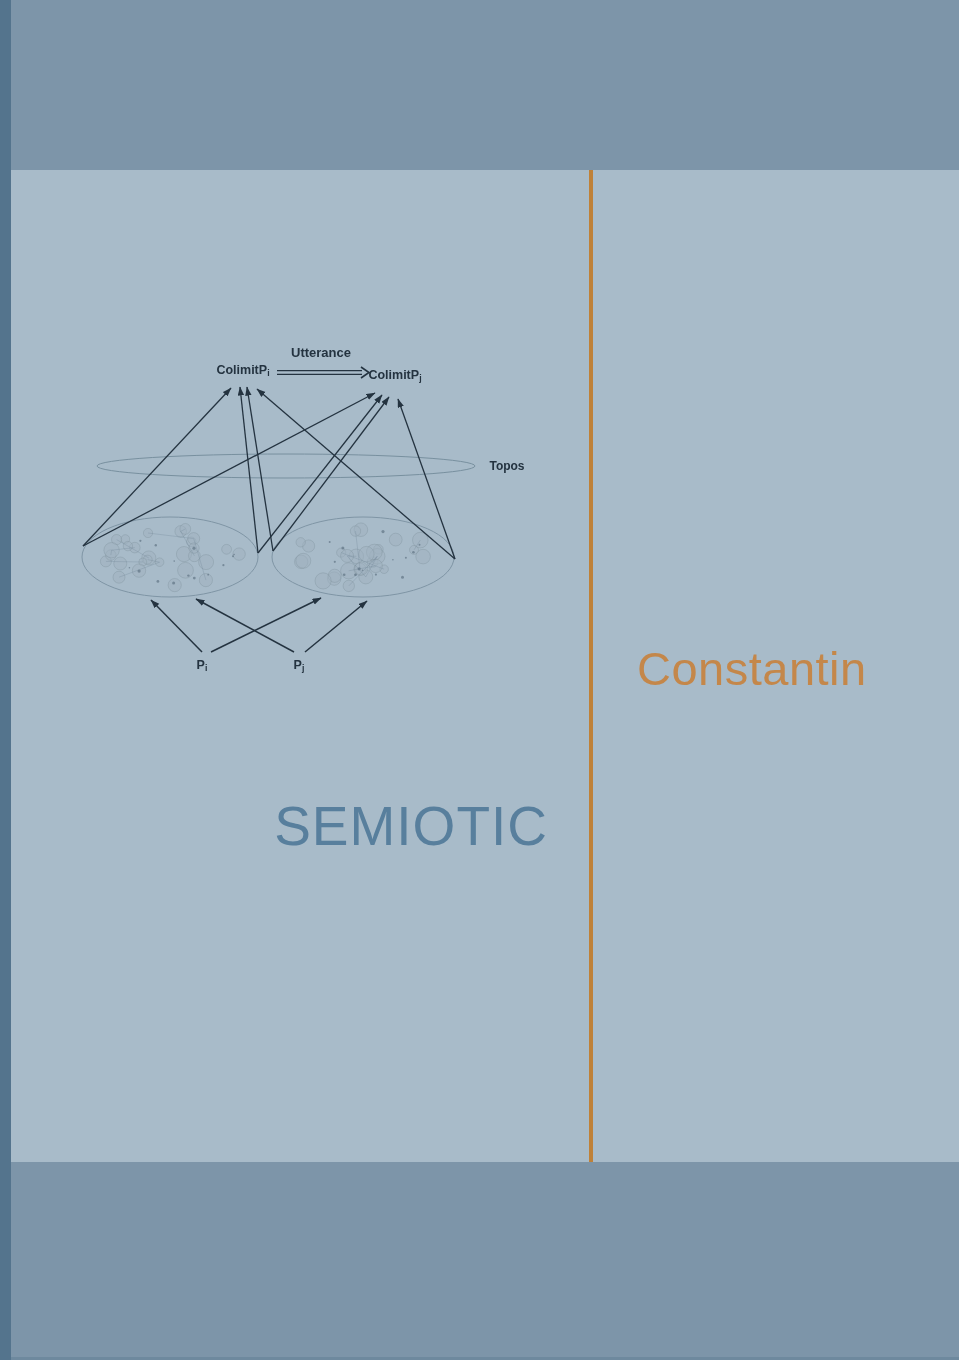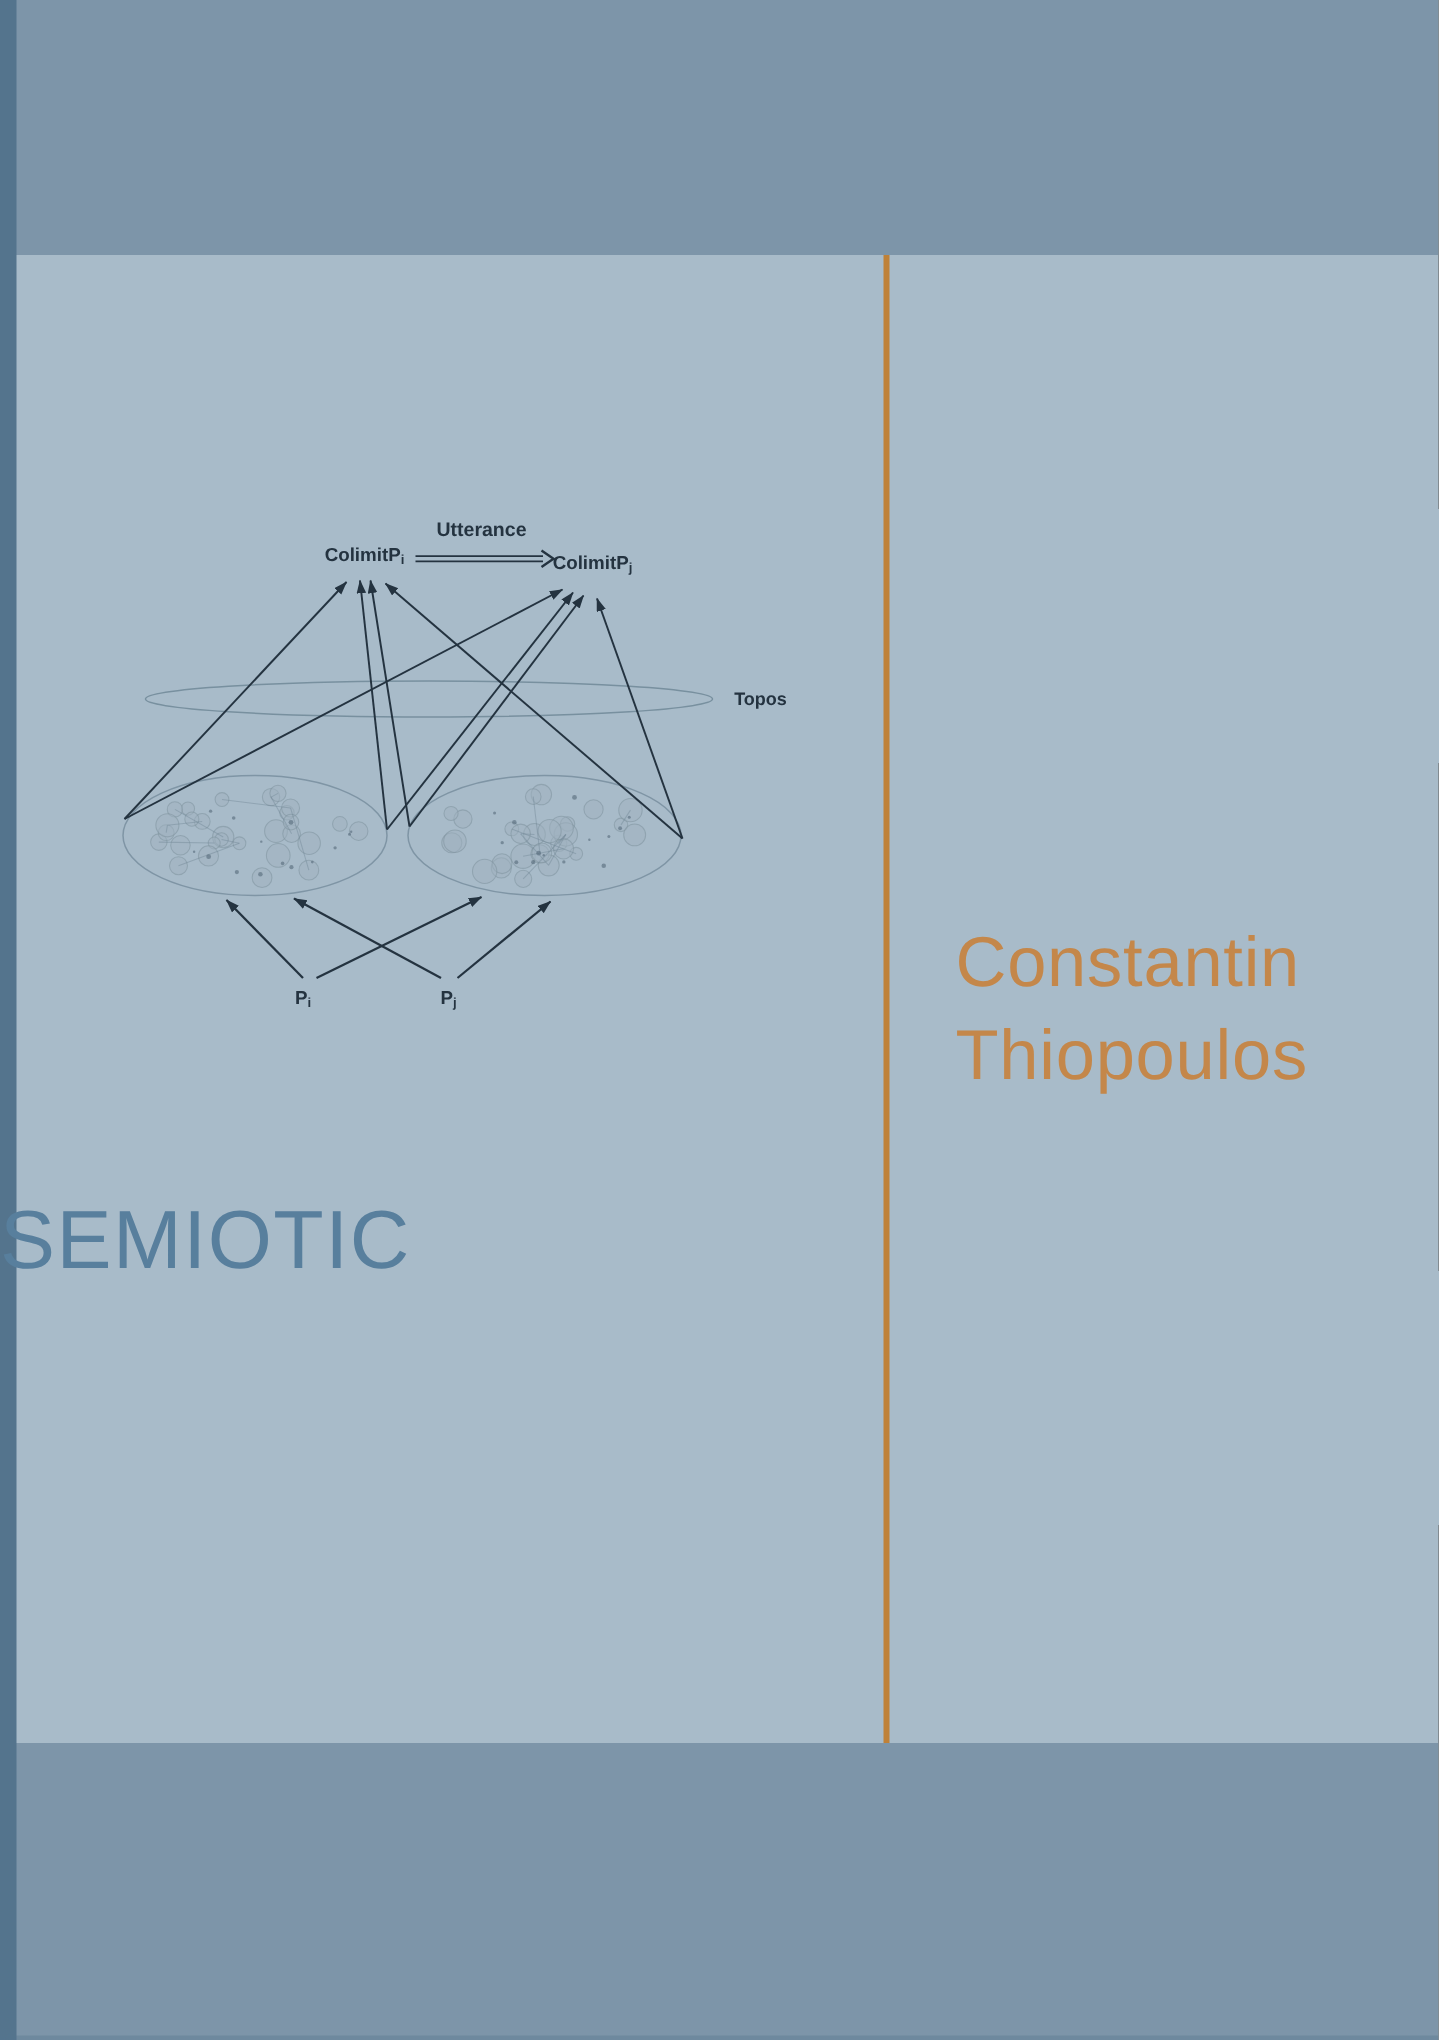--- a/index.html
+++ b/index.html
@@ -25,27 +25,27 @@
     background:var(--strip,#54748d);
   }
   .divider{
     position:absolute;left:589px;top:170px;width:4px;height:992px;
     background:var(--divider,#bf8138);
   }
   #diagram-svg{
     position:absolute;left:0;top:0;width:959px;height:1360px;
   }
   .author{
-    position:absolute;left:637px;top:610px;
+    position:absolute;left:637px;top:638px;
     font-size:47px;line-height:62px;
     color:var(--author,#c4874a);
     letter-spacing:0.5px;
   }
   .title-line{
-    position:absolute;left:0;width:548px;text-align:left;
+    position:absolute;left:0;width:548px;text-align:right;
     font-size:55px;line-height:64px;
     color:var(--title,#587f9d);
     letter-spacing:1px;
   }
   .title-line.l1{top:794px;}
   .title-line.l2{top:888px;}
 </style>
 </head>
 <body>
 
@@ -191,17 +191,16 @@
       <text x="321" y="357" text-anchor="middle" fill="#243340" font-family="&quot;Liberation Sans&quot;, sans-serif" font-size="13" font-weight="700"><tspan>Utterance</tspan></text>
       <text x="243" y="374" text-anchor="middle" fill="#243340" font-family="&quot;Liberation Sans&quot;, sans-serif" font-size="12.5" font-weight="700"><tspan>ColimitP</tspan><tspan font-size="8.75" dy="2">i</tspan></text>
       <text x="395" y="379" text-anchor="middle" fill="#243340" font-family="&quot;Liberation Sans&quot;, sans-serif" font-size="12.5" font-weight="700"><tspan>ColimitP</tspan><tspan font-size="8.75" dy="2">j</tspan></text>
       <text x="507" y="470" text-anchor="middle" fill="#243340" font-family="&quot;Liberation Sans&quot;, sans-serif" font-size="12" font-weight="600"><tspan>Topos</tspan></text>
       <text x="202" y="669" text-anchor="middle" fill="#243340" font-family="&quot;Liberation Sans&quot;, sans-serif" font-size="12.5" font-weight="700"><tspan>P</tspan><tspan font-size="8.75" dy="2">i</tspan></text>
       <text x="299" y="669" text-anchor="middle" fill="#243340" font-family="&quot;Liberation Sans&quot;, sans-serif" font-size="12.5" font-weight="700"><tspan>P</tspan><tspan font-size="8.75" dy="2">j</tspan></text>
     </svg>
 
   <div class="author">
     <div>Constantin</div>
-    <div>Thiopoulos</div>
   </div>
 
   <div class="title-line l1">SEMIOTIC</div>
 </div>
 
 </body></html>

